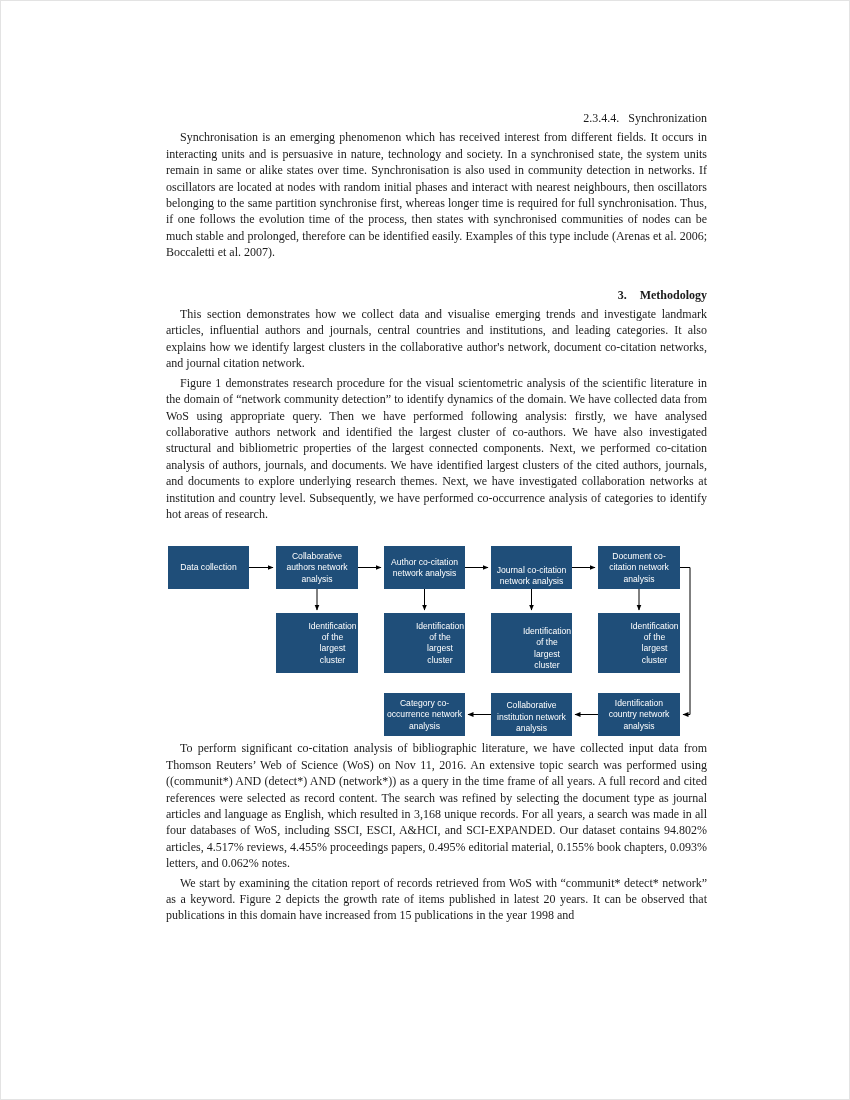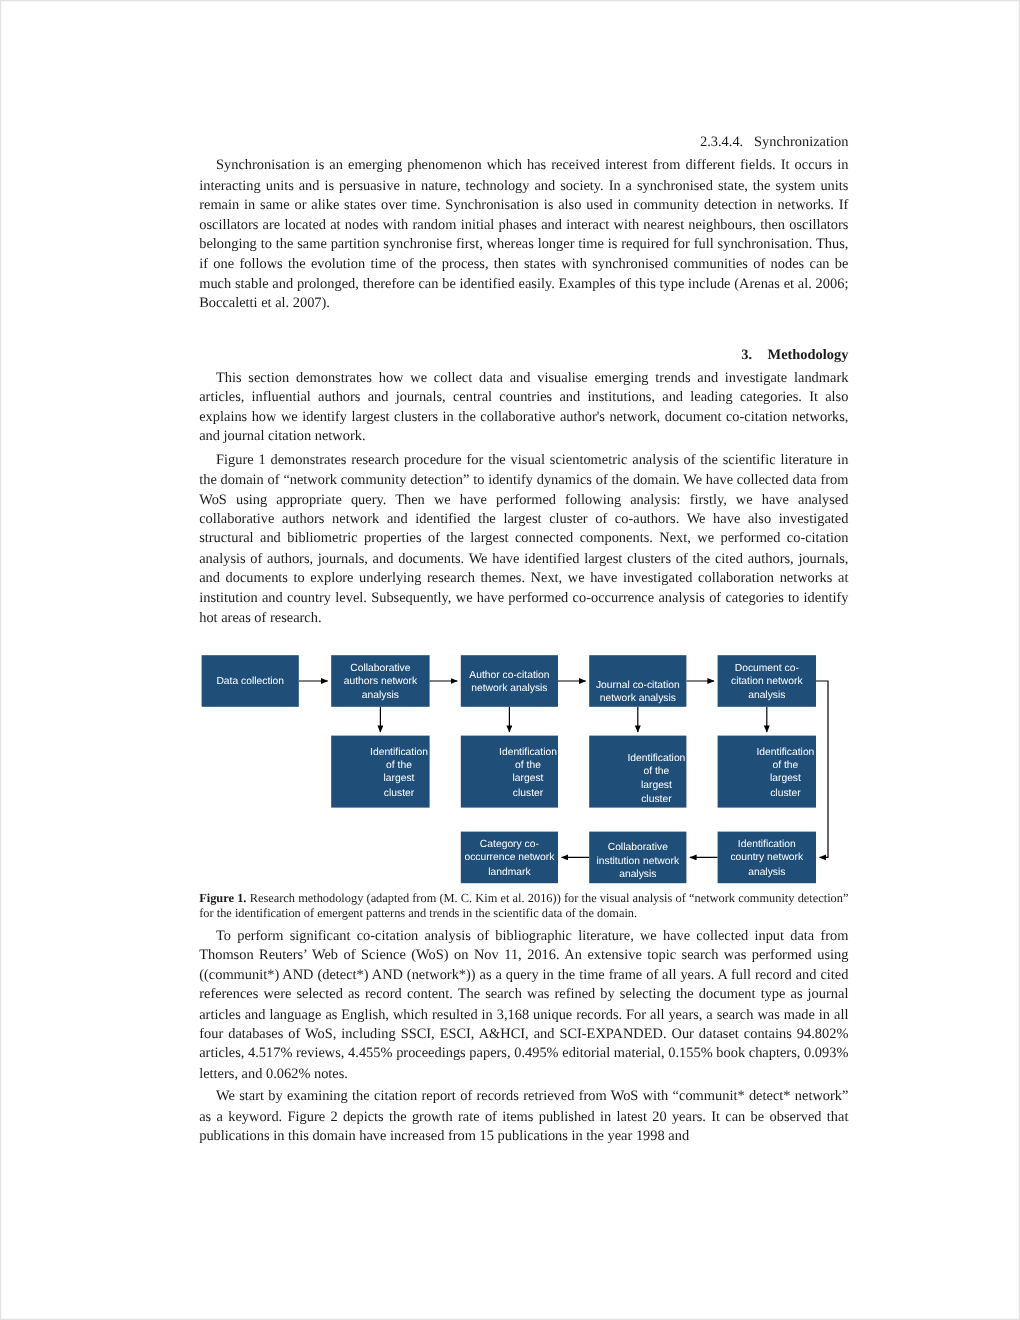--- a/index.html
+++ b/index.html
@@ -130,31 +130,28 @@
           <span>Identification of the largest cluster</span>
         </div>
       <div class="fbox r2 c4">
           <span>Identification of the largest cluster</span>
         </div>
       <div class="fbox r2 c5">
           <span>Identification of the largest cluster</span>
         </div>
 
       <div class="fbox r3 c3">
-          <span>Category co-occurrence network landmark</span>
+          <span>Category co-occurrence network analysis</span>
         </div>
       <div class="fbox r3 c4">
           <span>Collaborative institution network analysis</span>
         </div>
       <div class="fbox r3 c5">
           <span>Identification country network analysis</span>
         </div>
     </div>
 
-    <p class="caption mt-caption">
-      <span class="bold">Figure 1.</span> <span>Research methodology (adapted from (M. C. Kim et al. 2016)) for the visual analysis of “network community detection” for the identification of emergent patterns and trends in the scientific data of the domain.</span>
-    </p>
 
     <p class="para indent">To perform significant co-citation analysis of bibliographic literature, we have collected input data from Thomson Reuters’ Web of Science (WoS) on Nov 11, 2016. An extensive topic search was performed using ((communit*) AND (detect*) AND (network*)) as a query in the time frame of all years. A full record and cited references were selected as record content. The search was refined by selecting the document type as journal articles and language as English, which resulted in 3,168 unique records. For all years, a search was made in all four databases of WoS, including SSCI, ESCI, A&amp;HCI, and SCI-EXPANDED. Our dataset contains 94.802% articles, 4.517% reviews, 4.455% proceedings papers, 0.495% editorial material, 0.155% book chapters, 0.093% letters, and 0.062% notes.</p>
     <p class="para indent">We start by examining the citation report of records retrieved from WoS with “communit* detect* network” as a keyword. Figure 2 depicts the growth rate of items published in latest 20 years. It can be observed that publications in this domain have increased from 15 publications in the year 1998 and</p>
 
   </div>
 </div>
 
 </body></html>

